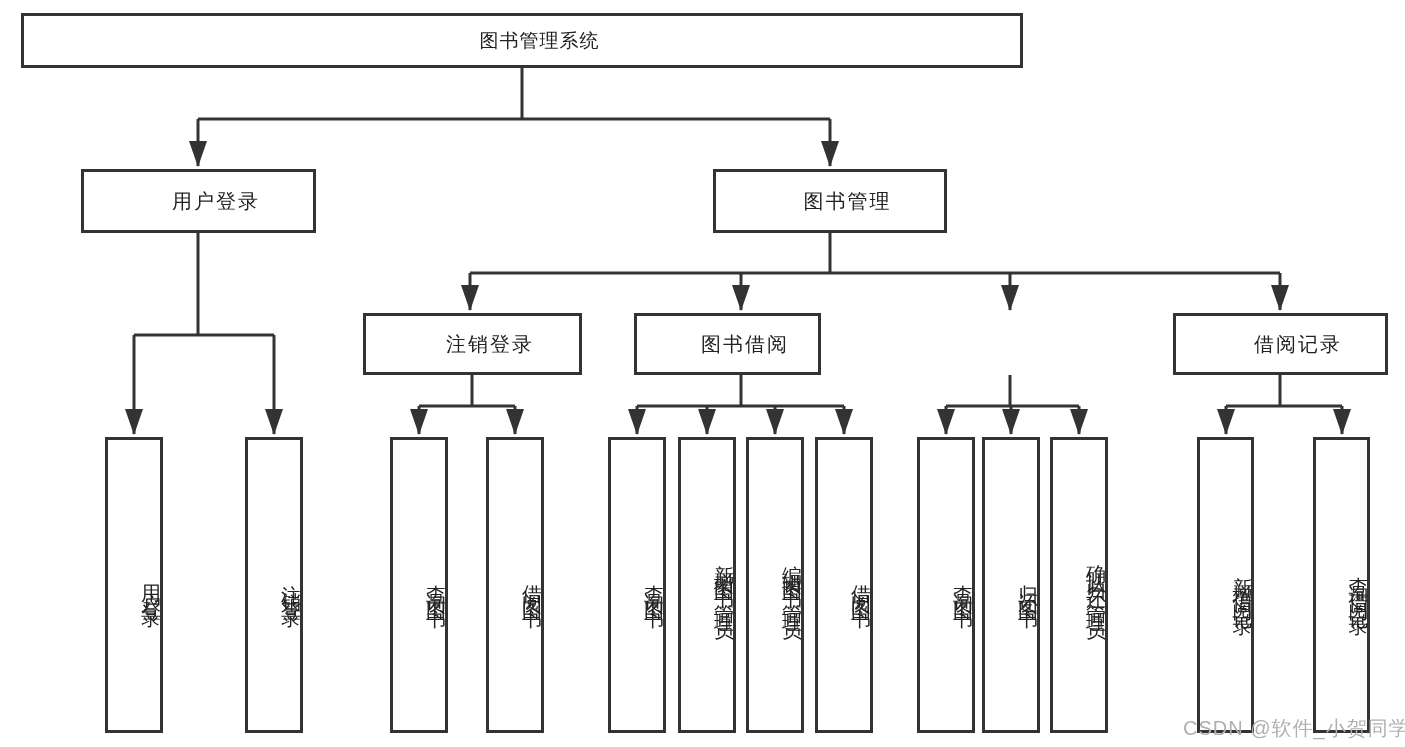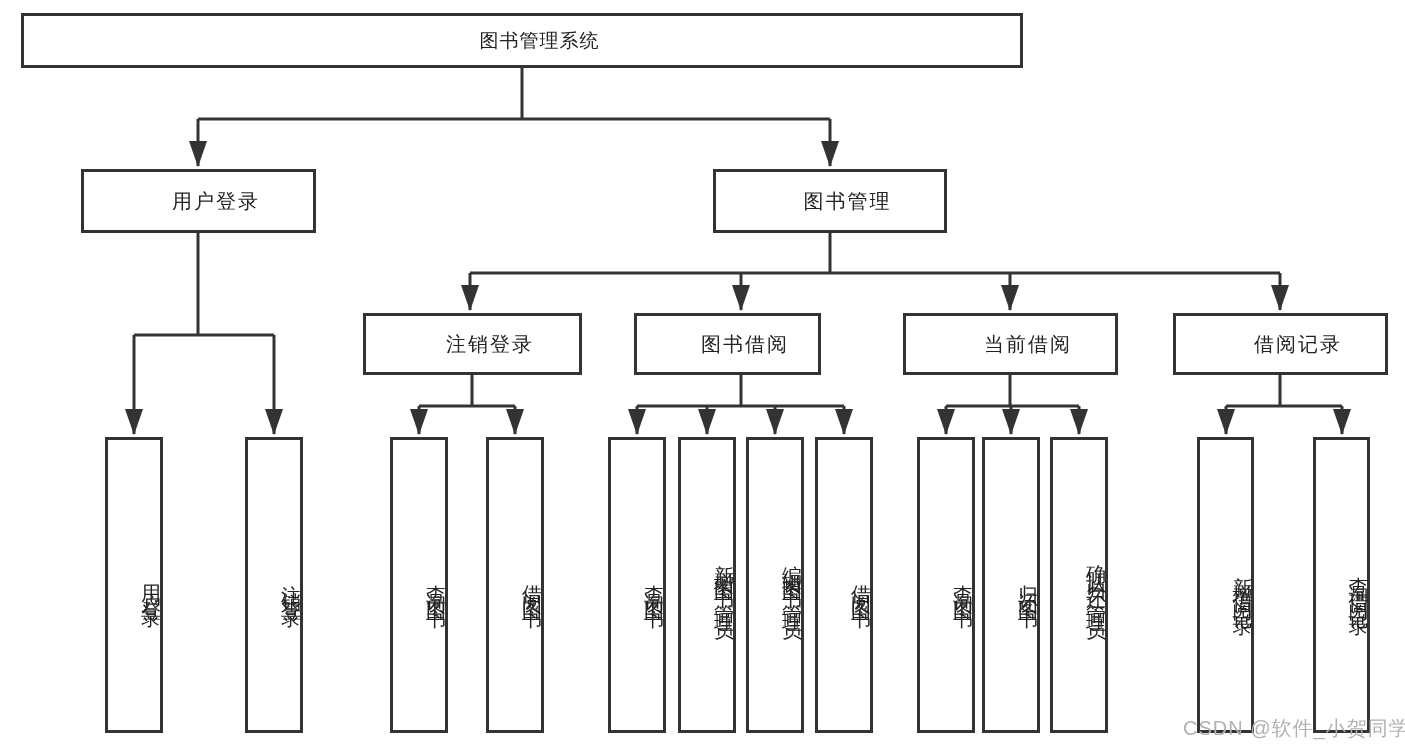--- a/index.html
+++ b/index.html
@@ -87,23 +87,20 @@
   <div class="node h" style="left:713px;top:169px;width:234px;height:64px">
     <span>图书管理</span>
   </div>
 
   <div class="node h" style="left:363px;top:313px;width:219px;height:62px">
     <span>注销登录</span>
   </div>
   <div class="node h" style="left:634px;top:313px;width:187px;height:62px">
     <span>图书借阅</span>
   </div>
-  <div class="node h" style="left:903px;top:313px;width:215px;height:62px">
-    <span>当前借阅</span>
-  </div>
   <div class="node h" style="left:1173px;top:313px;width:215px;height:62px">
     <span>借阅记录</span>
   </div>
 
   <div class="node v" style="left:105px;top:437px;width:58px;height:296px">
     <span>用户登录</span>
   </div>
   <div class="node v" style="left:245px;top:437px;width:58px;height:296px">
     <span>注销登录</span>
   </div>

